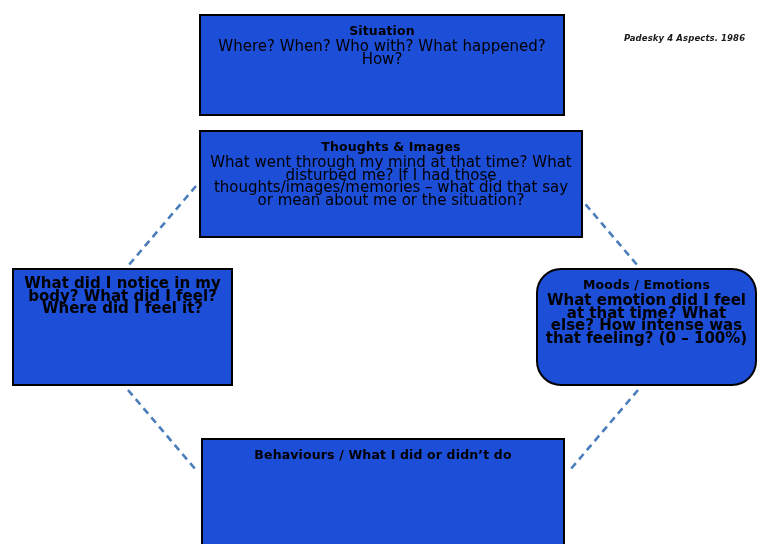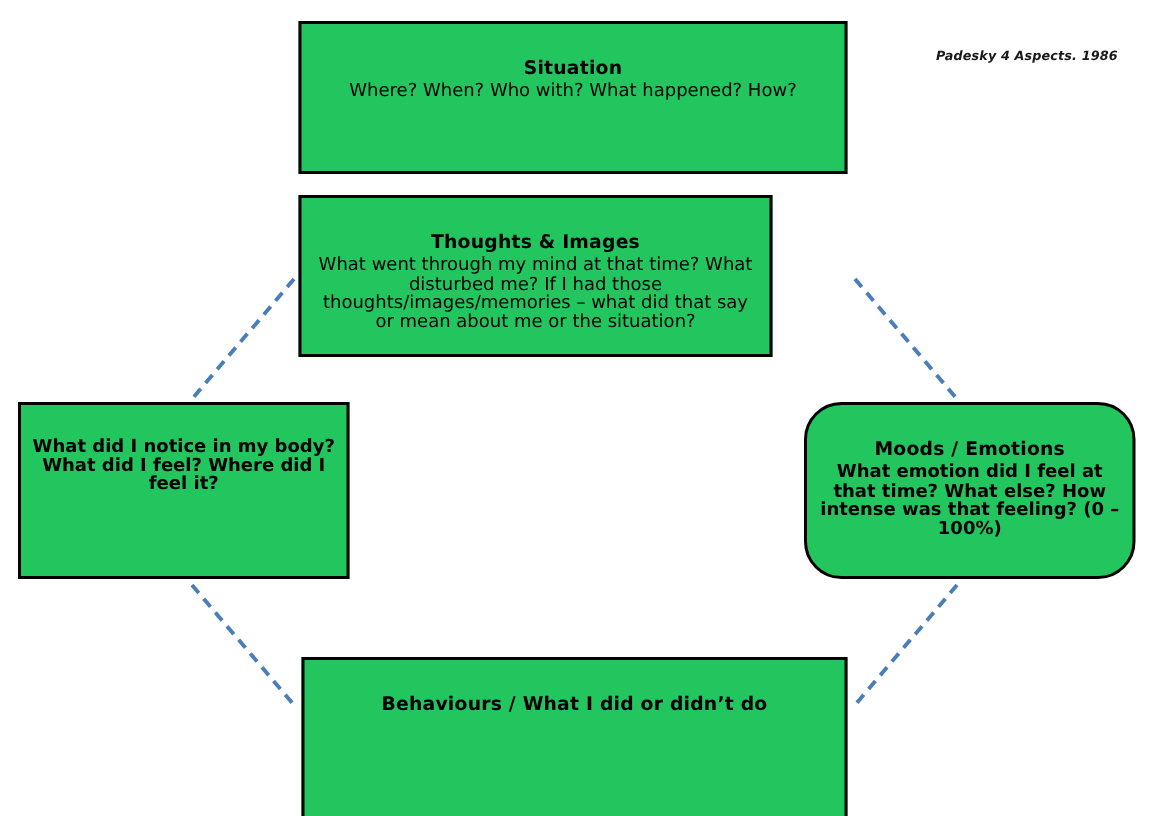--- a/index.html
+++ b/index.html
@@ -23,55 +23,55 @@
     top: 0;
     width: 768px;
     height: 544px;
     z-index: 1;
   }
 
   .node {
     position: absolute;
     z-index: 2;
     box-sizing: border-box;
-    background: #22c55e;
+    background: #1d4ed8;
     border: 2px solid #000000;
-    padding-top: 21px;
+    padding-top: 7px;
   }
 
   .node-title {
     text-align: center;
     font-weight: bold;
     font-size: 12.5px;
     color: #000000;
     letter-spacing: 0.15px;
     line-height: 15px;
     margin: 0 0 2px 0;
   }
 
   .node-prompt {
     text-align: center;
-    font-size: 12px;
+    font-size: 15px;
     color: #000000;
     line-height: 12.5px;
     margin: 0 auto;
     padding: 0 9px;
   }
 
   
   #node-situation {
     left: 199px;
     top: 14px;
     width: 366px;
     height: 102px;
   }
   #node-thoughts {
     left: 199px;
     top: 130px;
-    width: 316px;
+    width: 384px;
     height: 108px;
   }
   #node-body {
     left: 12px;
     top: 268px;
     width: 221px;
     height: 118px;
   }
   #node-moods {
     left: 536px;

